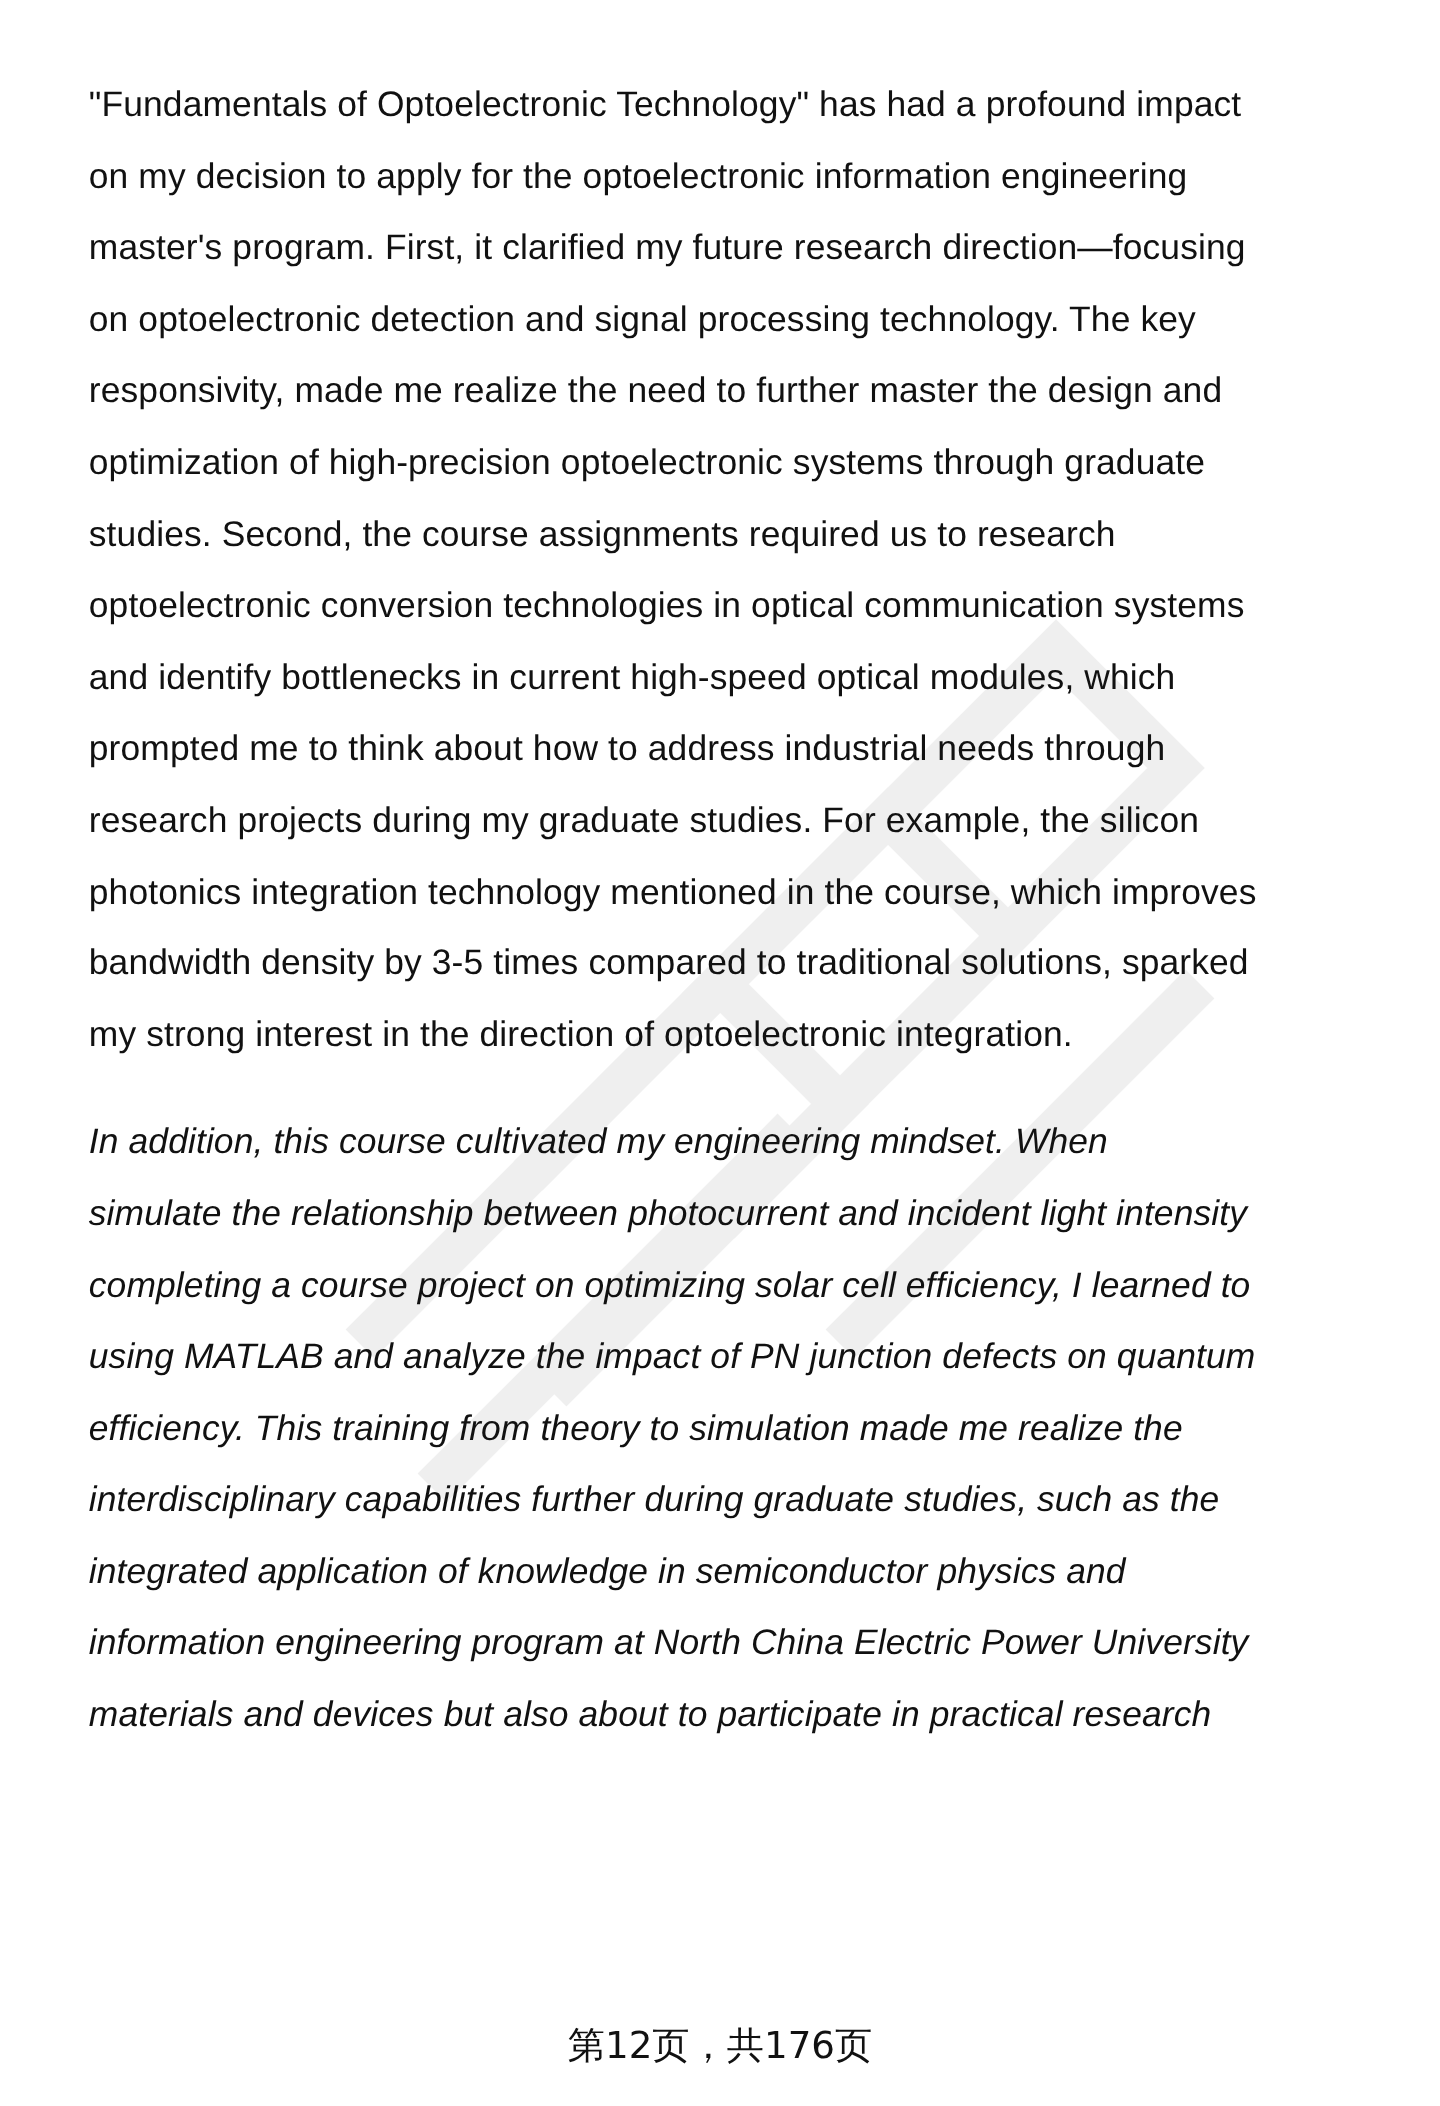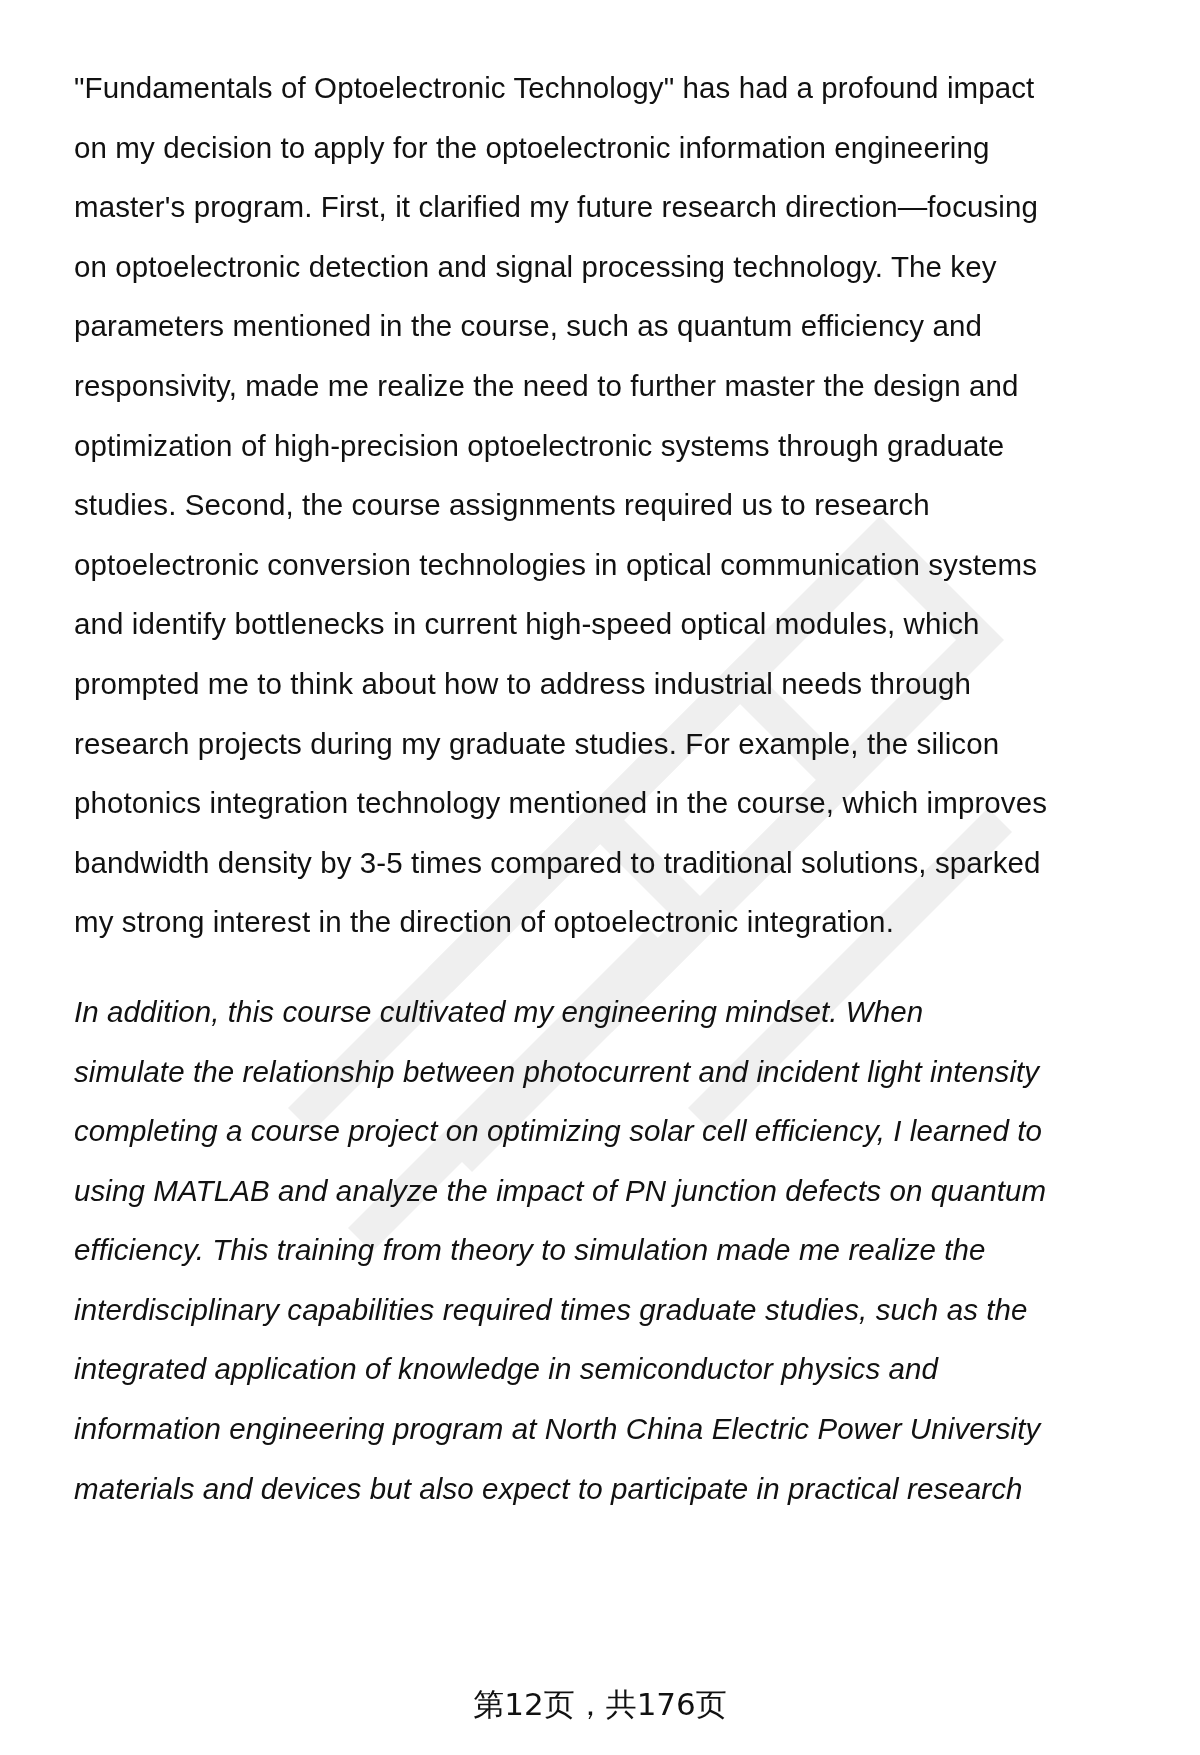--- a/index.html
+++ b/index.html
@@ -26,39 +26,38 @@
       <path d="M520 700 L820 400"></path>
     </g>
   </svg>
 
   <div class="body-text">
     <p class="para">
       <span class="line">"Fundamentals of Optoelectronic Technology" has had a profound impact</span>
       <span class="line">on my decision to apply for the optoelectronic information engineering</span>
       <span class="line">master's program. First, it clarified my future research direction—focusing</span>
       <span class="line">on optoelectronic detection and signal processing technology. The key</span>
-      <span class="line">parameters mentioned in the course, such as quantum efficiency and</span>
       <span class="line">responsivity, made me realize the need to further master the design and</span>
       <span class="line">optimization of high-precision optoelectronic systems through graduate</span>
       <span class="line">studies. Second, the course assignments required us to research</span>
       <span class="line">optoelectronic conversion technologies in optical communication systems</span>
       <span class="line">and identify bottlenecks in current high-speed optical modules, which</span>
       <span class="line">prompted me to think about how to address industrial needs through</span>
       <span class="line">research projects during my graduate studies. For example, the silicon</span>
       <span class="line">photonics integration technology mentioned in the course, which improves</span>
       <span class="line">bandwidth density by 3-5 times compared to traditional solutions, sparked</span>
       <span class="line">my strong interest in the direction of optoelectronic integration.</span>
     </p>
     <p class="para">
       <span class="line">In addition, this course cultivated my engineering mindset. When</span>
       <span class="line">simulate the relationship between photocurrent and incident light intensity</span>
       <span class="line">completing a course project on optimizing solar cell efficiency, I learned to</span>
       <span class="line">using MATLAB and analyze the impact of PN junction defects on quantum</span>
       <span class="line">efficiency. This training from theory to simulation made me realize the</span>
-      <span class="line">interdisciplinary capabilities required times graduate studies, such as the</span>
+      <span class="line">interdisciplinary capabilities further during graduate studies, such as the</span>
       <span class="line">integrated application of knowledge in semiconductor physics and</span>
       <span class="line">information engineering program at North China Electric Power University</span>
-      <span class="line">materials and devices but also expect to participate in practical research</span>
+      <span class="line">materials and devices but also about to participate in practical research</span>
     </p>
   </div>
 
   <div class="footer">第12页，共176页</div>
 </div>
 
 </body></html>

